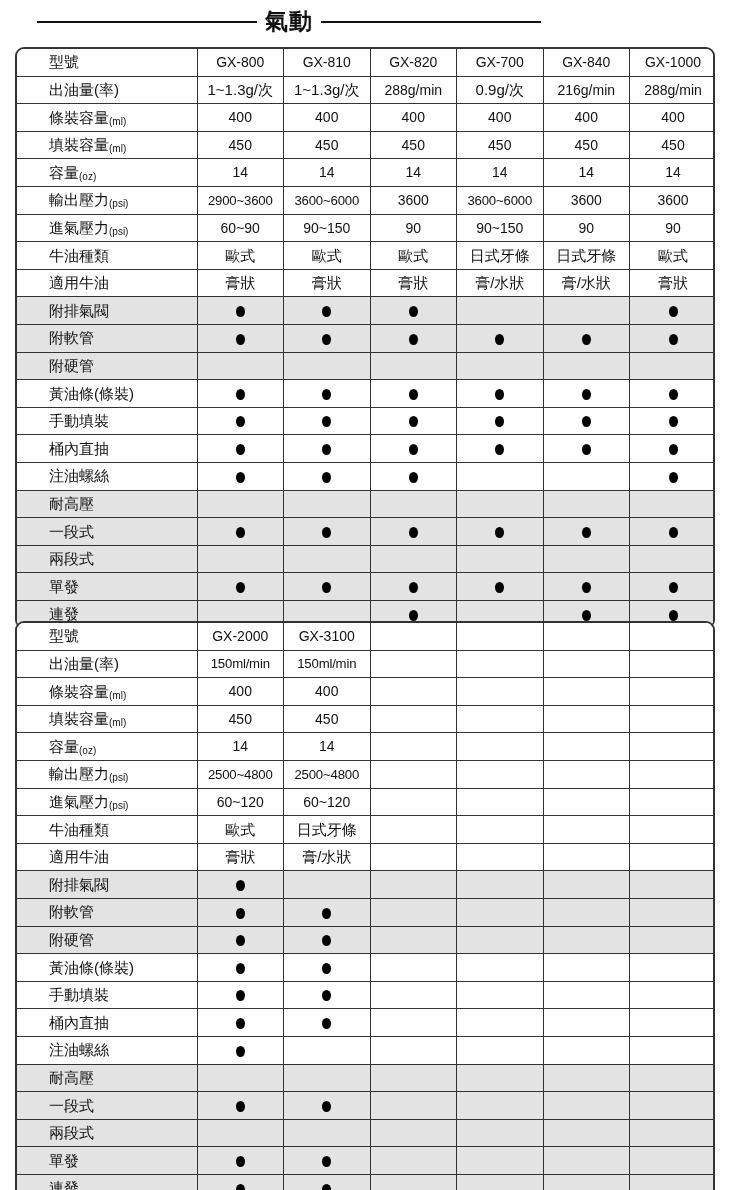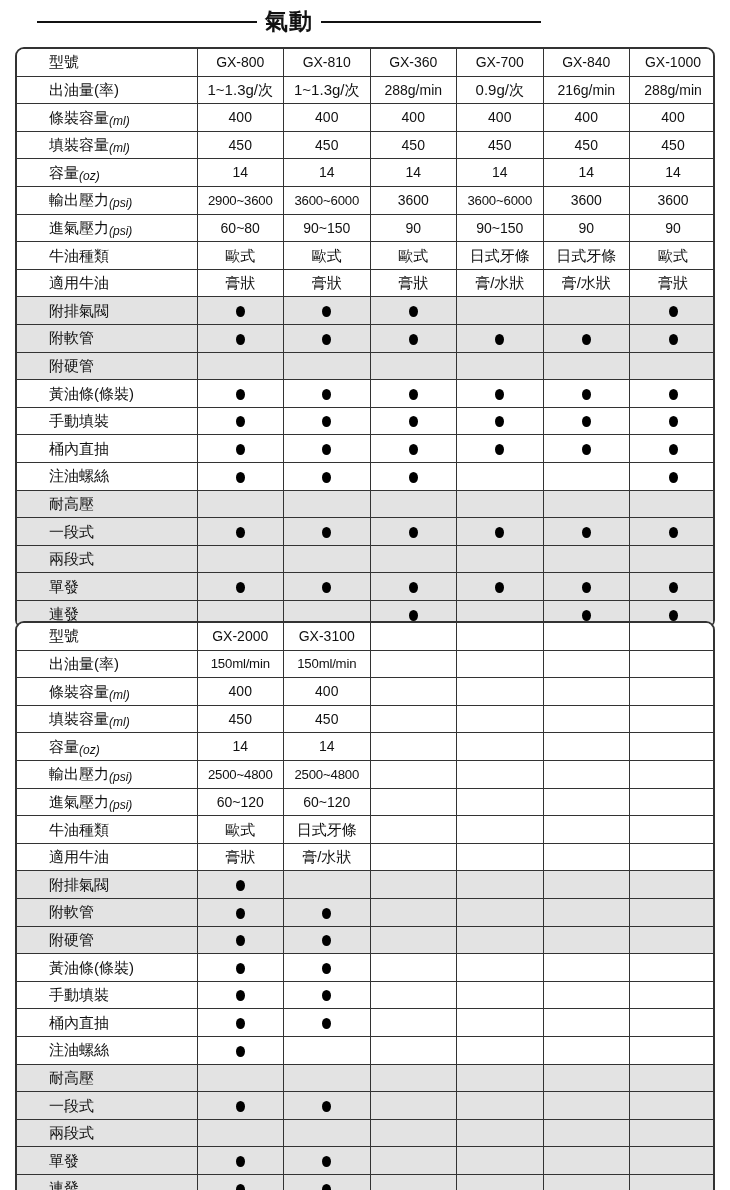--- a/index.html
+++ b/index.html
@@ -89,26 +89,25 @@
   table.spec td.label{
     border-left:none;
     text-align:left;
     padding-left:32px;
     font-size:15px;
   }
   
   table.spec tr:first-child td.label{ border-top:none;margin-top:12px; }
 
   .unit{
-    font-size:12px;
+    font-size:10px;
     vertical-align:baseline;
     position:relative;
     top:2px;
     letter-spacing:0;
-    font-style:italic;
   }
   .val{ font-size:14px; }
   .val.cjk{ font-size:15px; }
   .val.tight{ font-size:13.2px; letter-spacing:-0.2px; }
 
   
   tr.shade td{ background:#e3e3e3; }
 
   .dot{
     display:inline-block;
@@ -139,21 +138,21 @@
           <col class="c-data">
         <col class="c-data">
           <col class="c-data">
           <col class="c-data">
       </colgroup>
       <tbody>
           <tr>
             <td class="label">型號</td>
             <td><span class="val">GX-800</span></td>
             <td><span class="val">GX-810</span></td>
-            <td><span class="val">GX-360</span></td>
+            <td><span class="val">GX-820</span></td>
             <td><span class="val">GX-700</span></td>
             <td><span class="val">GX-840</span></td>
             <td><span class="val">GX-1000</span></td>
           </tr>
           <tr>
             <td class="label">出油量(率)</td>
             <td><span class="val cjk">1~1.3g/次</span></td>
             <td><span class="val cjk">1~1.3g/次</span></td>
             <td><span class="val">288g/min</span></td>
             <td><span class="val cjk">0.9g/次</span></td>
@@ -191,21 +190,21 @@
             <td class="label">輸出壓力<span class="unit">(psi)</span></td>
             <td><span class="val tight">2900~3600</span></td>
             <td><span class="val tight">3600~6000</span></td>
             <td><span class="val">3600</span></td>
             <td><span class="val tight">3600~6000</span></td>
             <td><span class="val">3600</span></td>
             <td><span class="val">3600</span></td>
           </tr>
           <tr>
             <td class="label">進氣壓力<span class="unit">(psi)</span></td>
-            <td><span class="val">60~80</span></td>
+            <td><span class="val">60~90</span></td>
             <td><span class="val">90~150</span></td>
             <td><span class="val">90</span></td>
             <td><span class="val">90~150</span></td>
             <td><span class="val">90</span></td>
             <td><span class="val">90</span></td>
           </tr>
           <tr>
             <td class="label">牛油種類</td>
             <td><span class="val cjk">歐式</span></td>
             <td><span class="val cjk">歐式</span></td>

